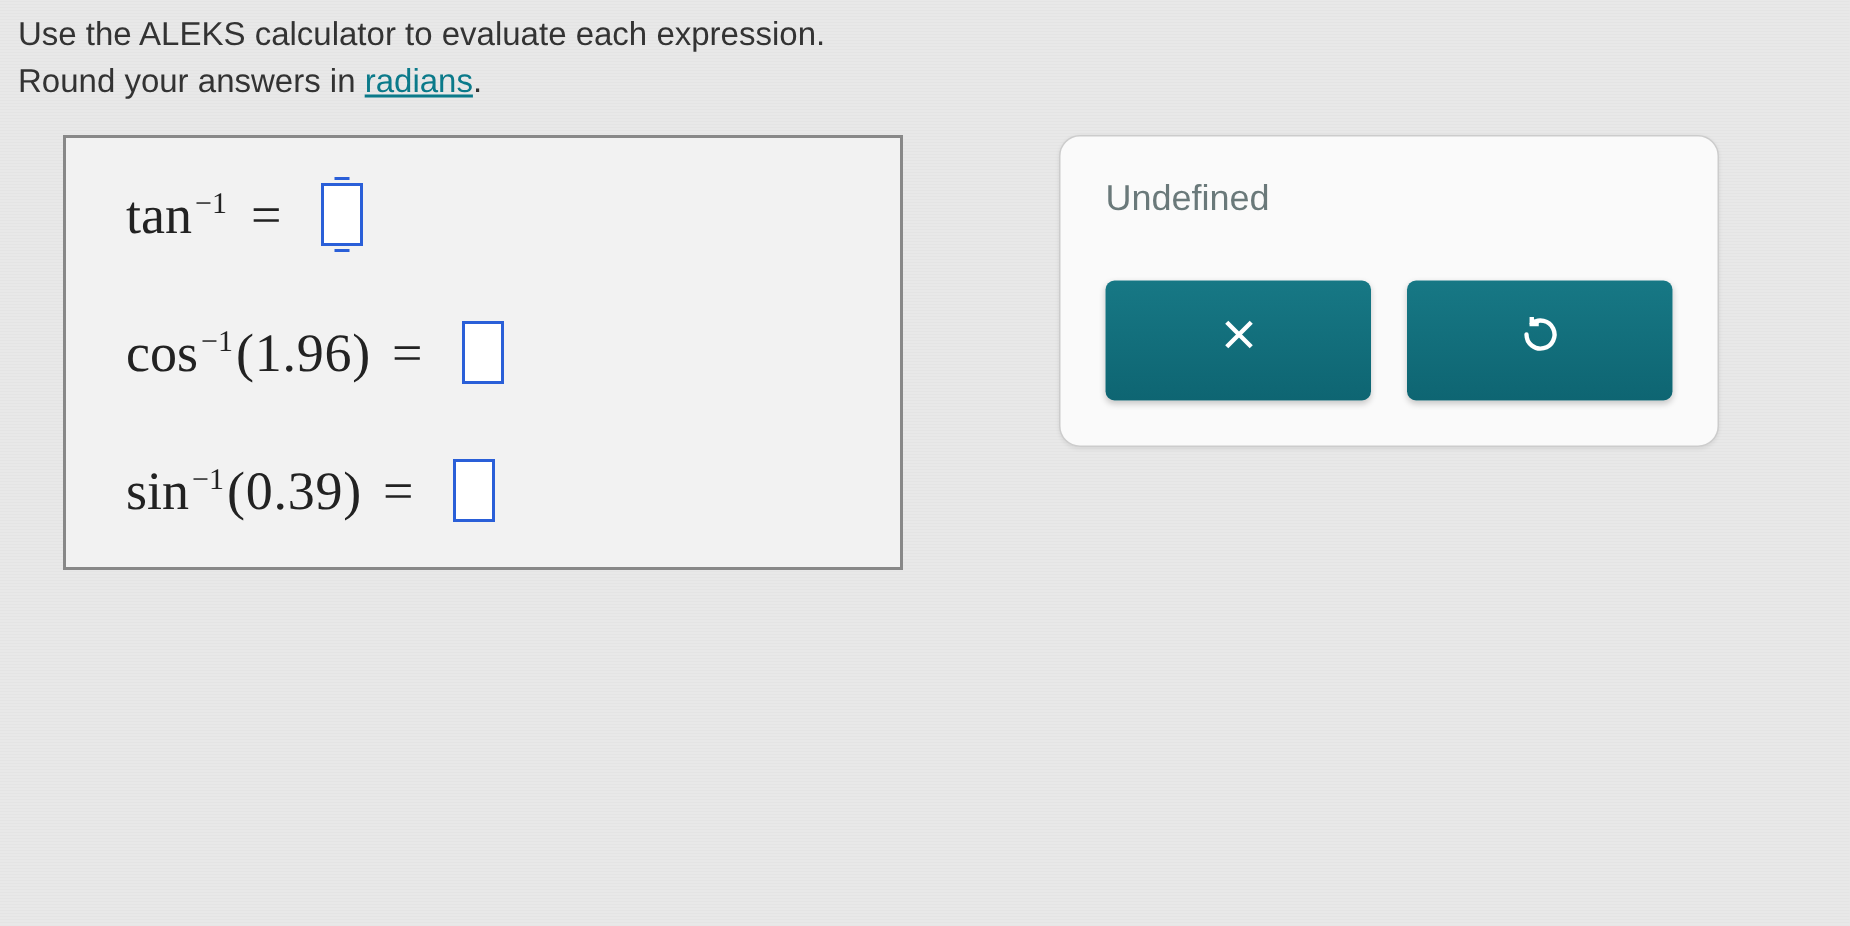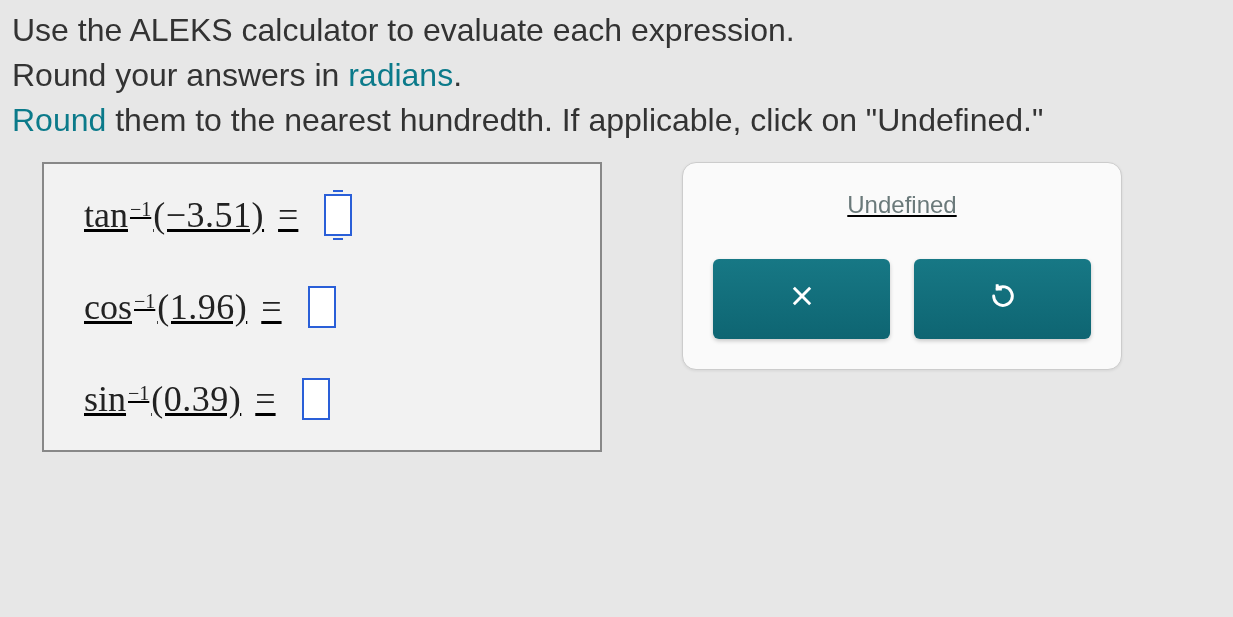--- a/index.html
+++ b/index.html
@@ -10,33 +10,33 @@
     body {
       font-family: Arial, Helvetica, sans-serif;
       background: #e8e8e8;
       background-image: repeating-linear-gradient(0deg, #e4e4e4 0px, #eaeaea 1px, #e4e4e4 2px);
       width: 1233px;
       height: 617px;
       padding: 0;
     }
     .instructions {
       padding: 8px 12px 20px 12px;
-      font-size: 32px;
+      font-size: 22px;
       color: #333;
       line-height: 1.4;
     }
     .link {
       color: #0b7a8a;
+      text-decoration: underline;
       cursor: pointer;
     }
     .content-area {
       display: flex;
       padding: 0 0 0 42px;
-      gap: 80px;
-      text-decoration: underline;
+      gap: 104px;
     }
     .equation-box {
       border: 2px solid #888;
       background: #f2f2f2;
       width: 560px;
       padding: 30px 30px 30px 40px;
       display: flex;
       flex-direction: column;
       gap: 50px;
     }
@@ -90,21 +90,21 @@
       border-radius: 14px;
       background: #fafafa;
       width: 440px;
       padding: 28px 30px 30px 30px;
       height: fit-content;
       box-shadow: 0 1px 3px rgba(0,0,0,0.08);
     }
     .undefined-btn {
       font-size: 24px;
       color: #6a797a;
-      text-align: center;
+      text-align: left;
       cursor: pointer;
       padding-bottom: 40px;
     }
     .button-row {
       display: flex;
       gap: 24px;
     }
     .action-btn {
       flex: 1;
       height: 80px;
@@ -131,33 +131,29 @@
 </head>
 <body>
 
 <div class="instructions">
   <div>
     <span>Use the ALEKS calculator to evaluate each expression.</span>
   </div>
   <div>
     <span>Round your answers in </span><span class="link">radians</span><span>.</span>
   </div>
-  <div>
-    <span class="link">Round</span><span> them to the nearest hundredth. If applicable, click on "Undefined."</span>
-  </div>
 </div>
 
 <div class="content-area">
 
   <div class="equation-box">
 
     <div class="equation-row">
       <span class="func">tan</span>
       <span class="sup">−1</span>
-      <span class="arg">(−3.51)</span>
       <span class="eq">=</span>
       <span style="width:12px"></span>
       <span class="answer-box active"></span>
     </div>
 
     <div class="equation-row">
       <span class="func">cos</span>
       <span class="sup">−1</span>
       <span class="arg">(1.96)</span>
       <span class="eq">=</span>

